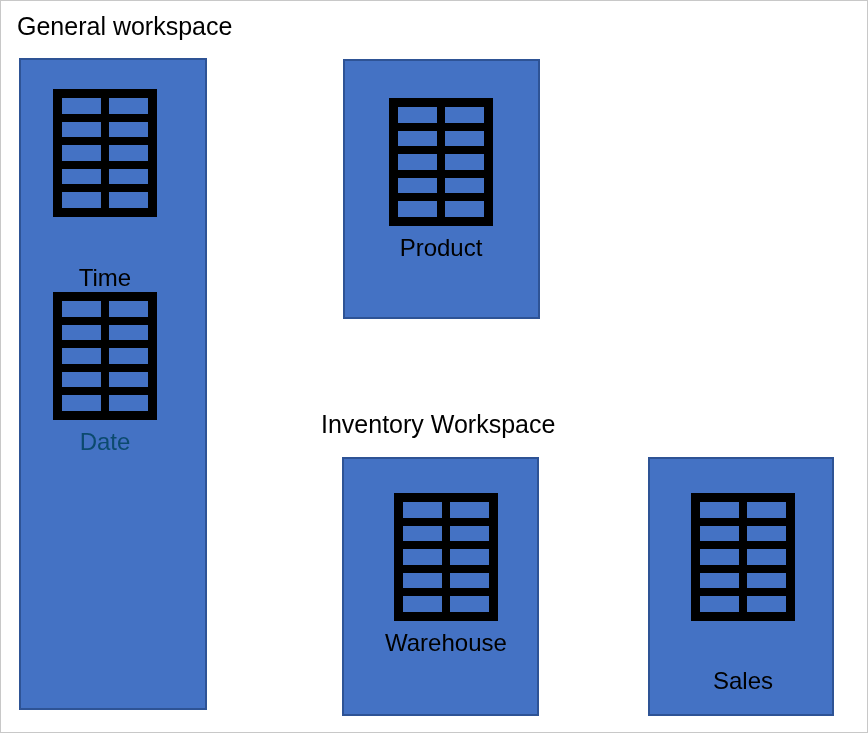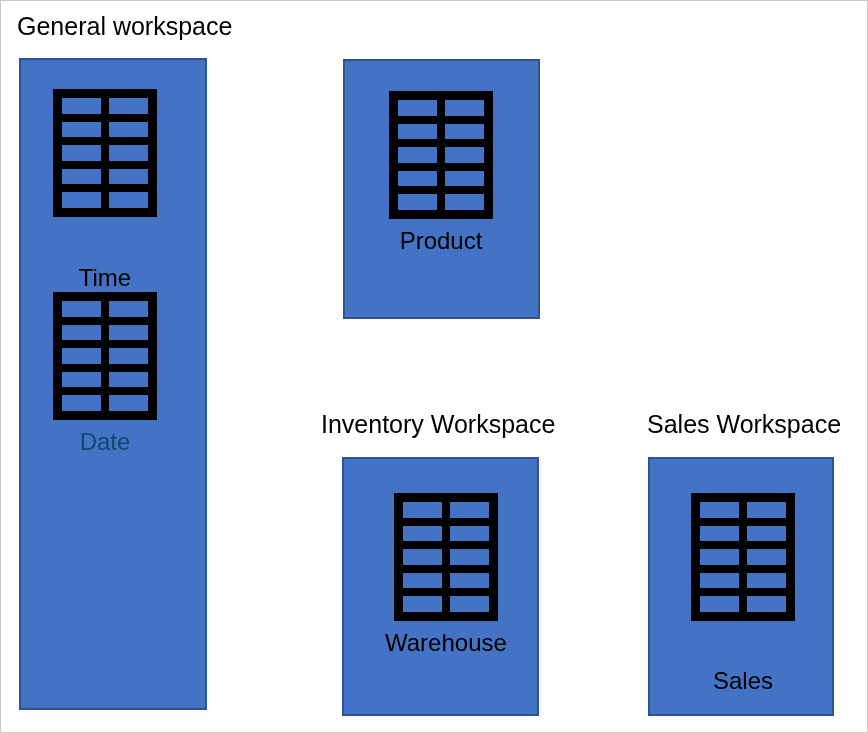--- a/index.html
+++ b/index.html
@@ -108,21 +108,21 @@
           <div class="cell" style="background: rgb(68, 114, 196);"></div>
           <div class="cell" style="background: rgb(68, 114, 196);"></div>
           <div class="cell" style="background: rgb(68, 114, 196);"></div>
           <div class="cell" style="background: rgb(68, 114, 196);"></div>
         </div>
         <div class="entity-label" style="color: #0c4a6e;">Date</div>
       </div>
     </div>
     <div class="workspace" style="left: 0px; top: 0px; width: 868px; height: 733px; pointer-events: none;">
       <div class="ws-panel" style="left: 342px; top: 58px; width: 197px; height: 260px; background: rgb(68, 114, 196); border-color: rgb(46, 83, 149); pointer-events: auto;"></div>
-      <div class="entity" style="left: 388px; top: 90px; pointer-events: auto;">
+      <div class="entity" style="left: 388px; top: 97px; pointer-events: auto;">
         <div class="table-icon" style="background: rgb(0, 0, 0);">
           <div class="cell" style="background: rgb(68, 114, 196);"></div>
           <div class="cell" style="background: rgb(68, 114, 196);"></div>
           <div class="cell" style="background: rgb(68, 114, 196);"></div>
           <div class="cell" style="background: rgb(68, 114, 196);"></div>
           <div class="cell" style="background: rgb(68, 114, 196);"></div>
           <div class="cell" style="background: rgb(68, 114, 196);"></div>
           <div class="cell" style="background: rgb(68, 114, 196);"></div>
           <div class="cell" style="background: rgb(68, 114, 196);"></div>
           <div class="cell" style="background: rgb(68, 114, 196);"></div>
@@ -144,21 +144,20 @@
           <div class="cell" style="background: rgb(68, 114, 196);"></div>
           <div class="cell" style="background: rgb(68, 114, 196);"></div>
           <div class="cell" style="background: rgb(68, 114, 196);"></div>
           <div class="cell" style="background: rgb(68, 114, 196);"></div>
           <div class="cell" style="background: rgb(68, 114, 196);"></div>
         </div>
         <div class="entity-label" style="color: rgb(0, 0, 0);">Warehouse</div>
       </div>
     </div>
     <div class="workspace" style="left: 0px; top: 0px; width: 868px; height: 733px; pointer-events: none;">
-      <div class="ws-title" style="left: 646px; top: 408px; pointer-events: auto;">Sales Workspace</div>
       <div class="ws-panel" style="left: 647px; top: 456px; width: 186px; height: 259px; background: rgb(68, 114, 196); border-color: rgb(46, 83, 149); pointer-events: auto;"></div>
       <div class="entity" style="left: 690px; top: 492px; pointer-events: auto;">
         <div class="table-icon" style="background: rgb(0, 0, 0);">
           <div class="cell" style="background: rgb(68, 114, 196);"></div>
           <div class="cell" style="background: rgb(68, 114, 196);"></div>
           <div class="cell" style="background: rgb(68, 114, 196);"></div>
           <div class="cell" style="background: rgb(68, 114, 196);"></div>
           <div class="cell" style="background: rgb(68, 114, 196);"></div>
           <div class="cell" style="background: rgb(68, 114, 196);"></div>
           <div class="cell" style="background: rgb(68, 114, 196);"></div>

